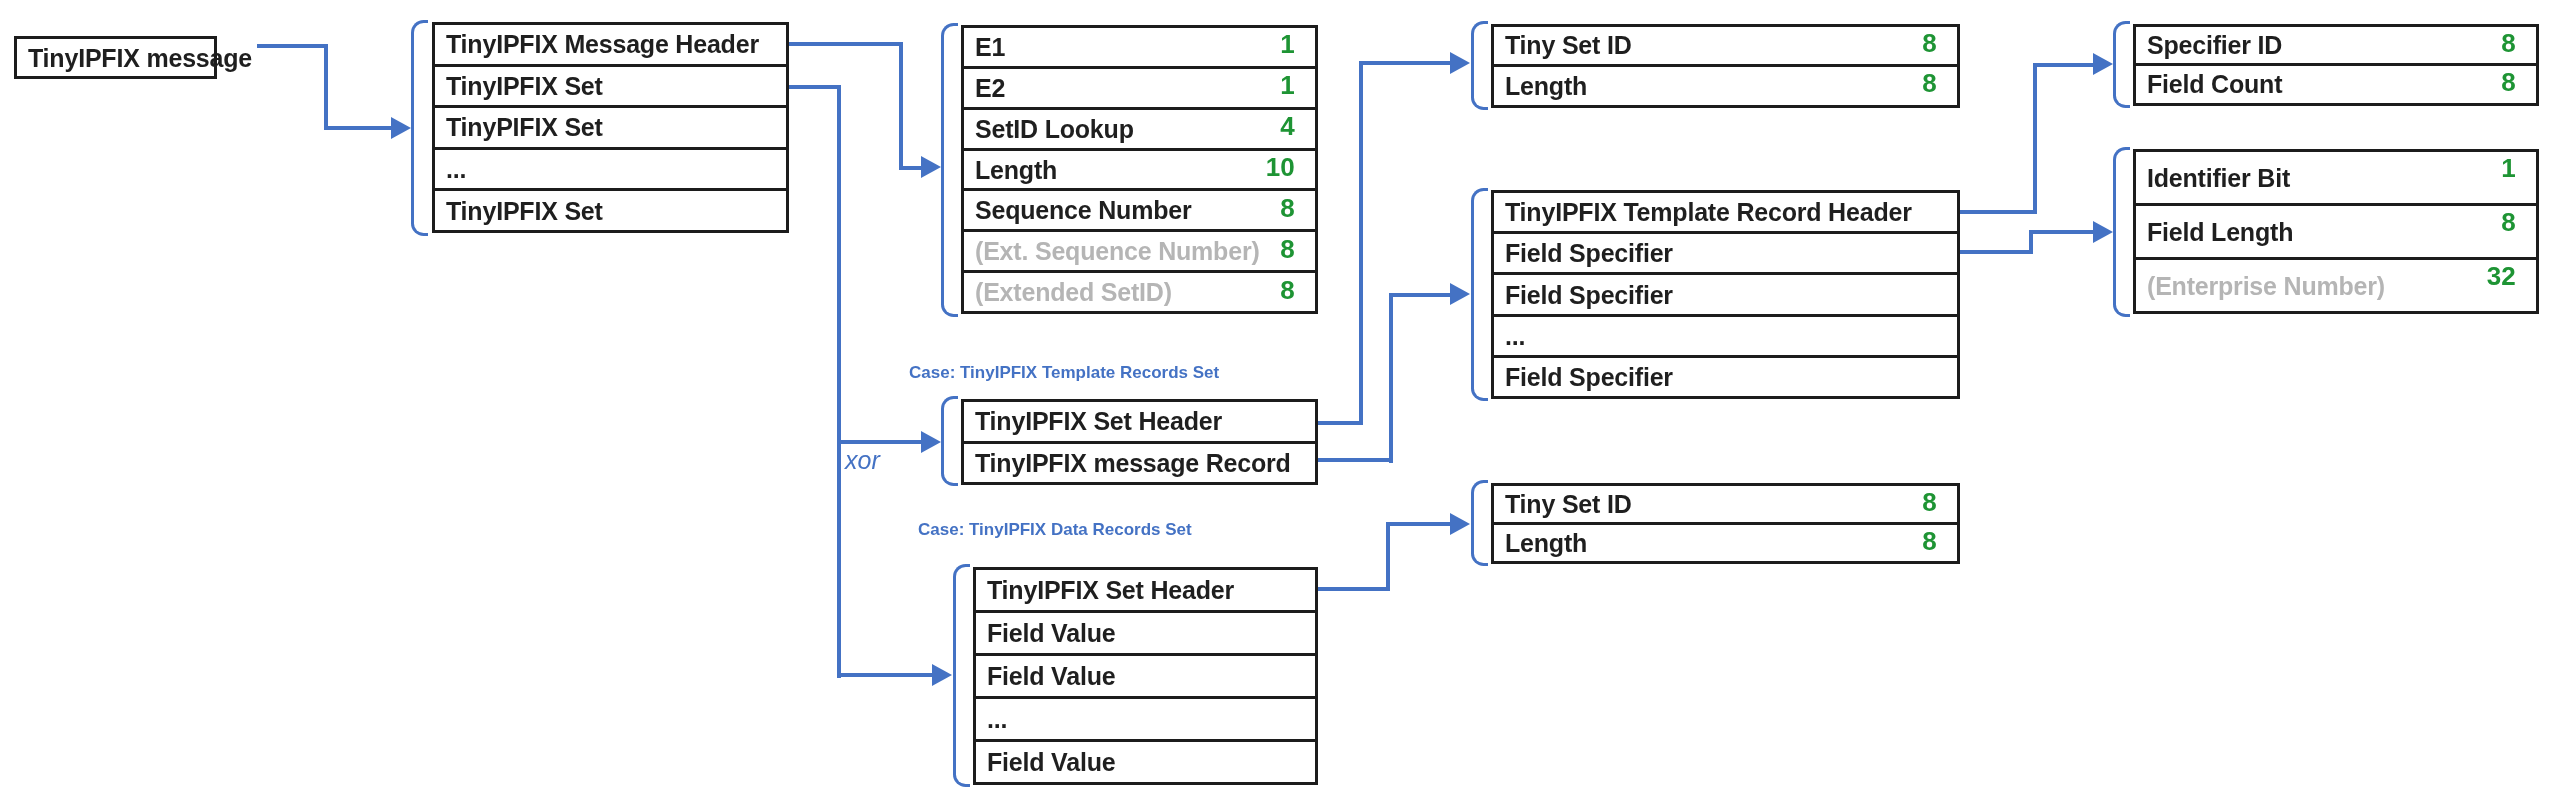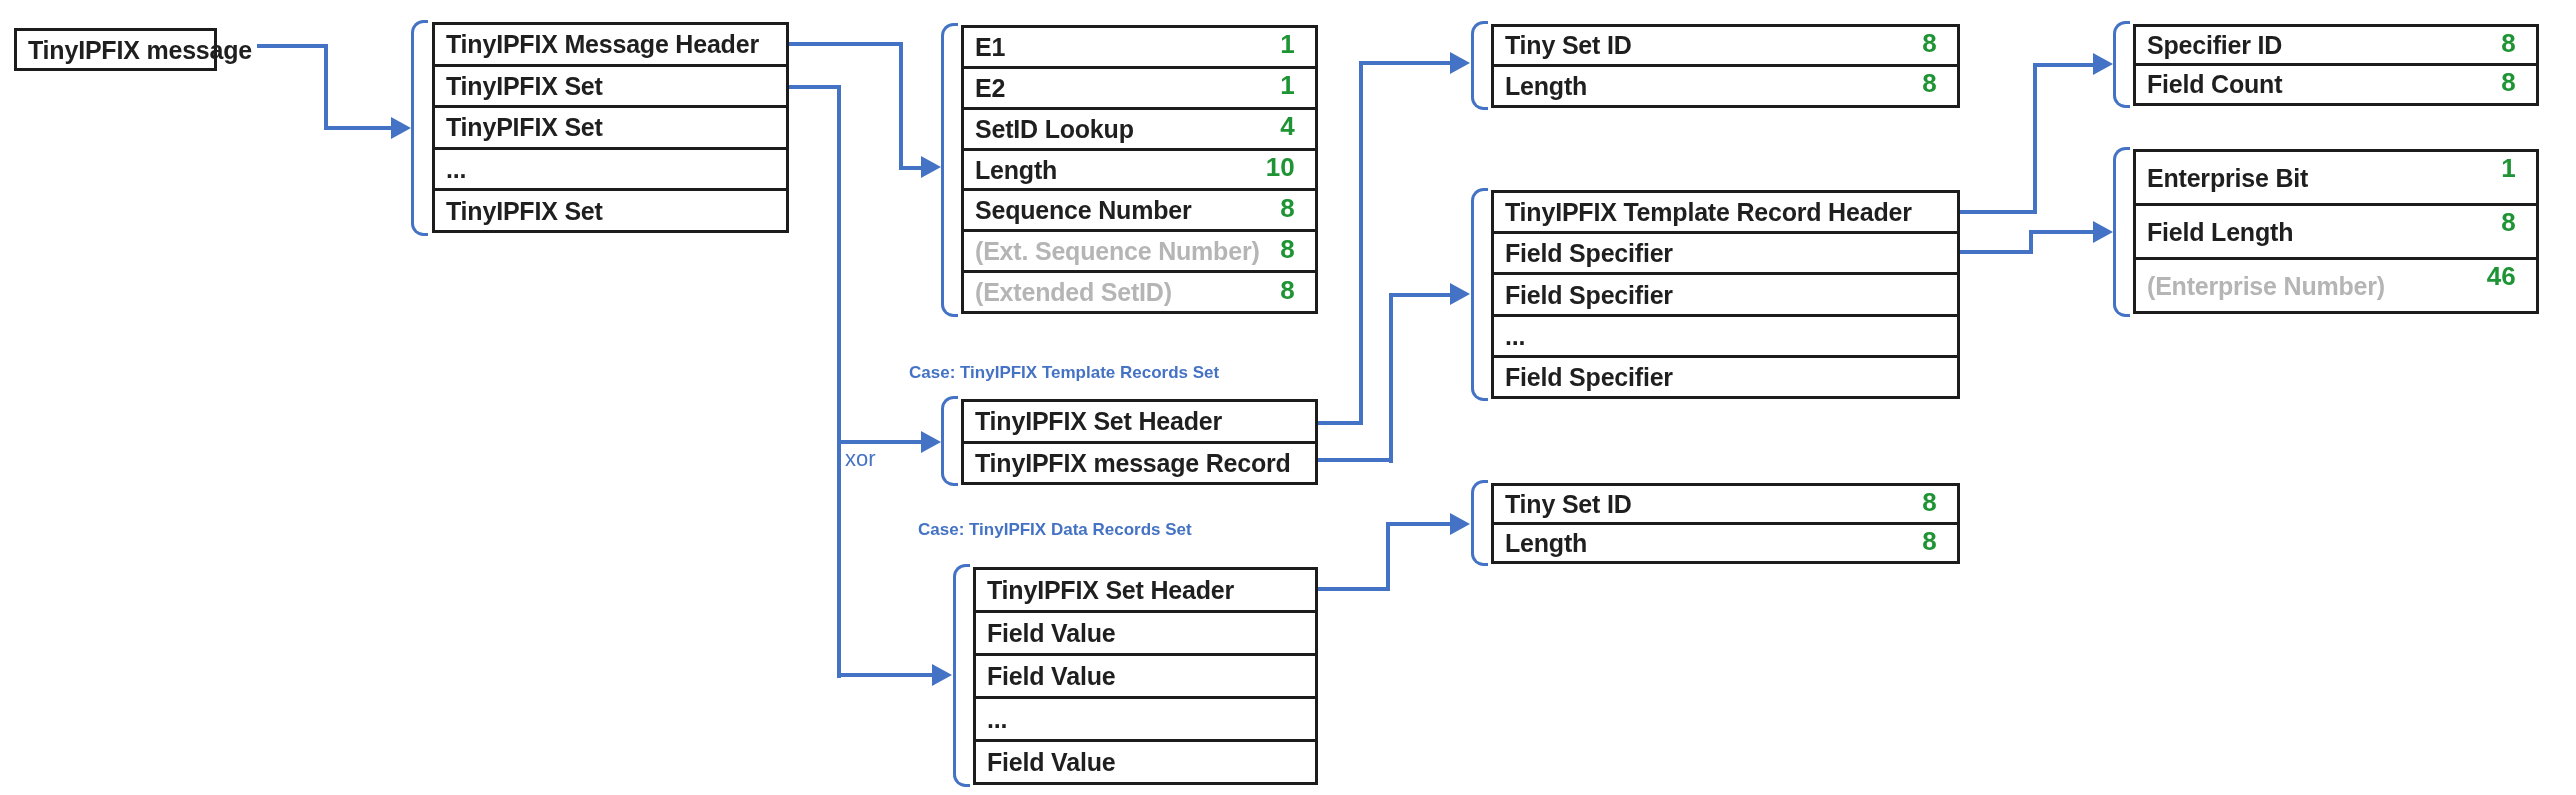--- a/index.html
+++ b/index.html
@@ -12,21 +12,21 @@
        font-size:25px;font-weight:600;color:#1f1f1f;white-space:nowrap;letter-spacing:-0.2px;}
   .lbl.gray{color:#b5b5b5;}
   .val{position:absolute;right:20.4px;top:2.4px;font-size:26px;font-weight:700;color:#1e9434;line-height:1.1;}
   .val.outside{right:-36px;top:6.3px;}
   .bracket{position:absolute;border:3.1px solid #4472c4;border-right:none;
            border-radius:12.6px 0 0 12.6px;box-sizing:border-box;background:transparent;}
   .seg{position:absolute;background:#4472c4;}
   .arrow{position:absolute;width:0;height:0;border-top:11px solid transparent;
          border-bottom:11px solid transparent;border-left:20.4px solid #4472c4;}
   .dlabel{position:absolute;font-size:17px;font-weight:600;color:#4472c4;white-space:nowrap;}
-  .dlabel.plain{font-weight:400;font-size:22px;}
+  .dlabel.plain{font-weight:400;font-size:25px;font-style:italic;}
 </style>
 </head>
 <body>
 
 <div id="canvas">
   <div id="connectors-layer">
       <div class="seg" style="left: 257px; top: 44px; width: 71px; height: 3.9px;"></div>
       <div class="seg" style="left: 324px; top: 44px; width: 3.9px; height: 86px;"></div>
       <div class="seg" style="left: 324px; top: 126px; width: 72px; height: 3.9px;"></div>
       <div class="arrow" style="left: 391px; top: 117px;"></div>
@@ -55,21 +55,21 @@
       <div class="seg" style="left: 1959px; top: 250px; width: 74px; height: 3.9px;"></div>
       <div class="seg" style="left: 2029px; top: 230px; width: 3.9px; height: 24px;"></div>
       <div class="seg" style="left: 2029px; top: 230px; width: 69px; height: 3.9px;"></div>
       <div class="arrow" style="left: 2093px; top: 221px;"></div>
       <div class="seg" style="left: 1317px; top: 587px; width: 73px; height: 3.9px;"></div>
       <div class="seg" style="left: 1386px; top: 522px; width: 3.9px; height: 69px;"></div>
       <div class="seg" style="left: 1386px; top: 522px; width: 70px; height: 3.9px;"></div>
       <div class="arrow" style="left: 1450px; top: 513px;"></div>
     </div>
   <div id="boxes-layer">
-      <div class="box" style="left: 14px; top: 28px; width: 203px; height: 43px;">
+      <div class="box" style="left: 14px; top: 36px; width: 203px; height: 43px;">
         <div class="row first">
           <div class="lbl">TinyIPFIX message</div>
         </div>
       </div>
       <div class="bracket" style="left: 411px; top: 19.6px; width: 17.3px; height: 216px;"></div>
       <div class="box" style="left: 432px; top: 22px; width: 357px; height: 211px;">
         <div class="row first">
           <div class="lbl">TinyIPFIX Message Header</div>
         </div>
         <div class="row">
@@ -190,30 +190,30 @@
           <div class="val">8</div>
         </div>
         <div class="row">
           <div class="lbl">Field Count</div>
           <div class="val">8</div>
         </div>
       </div>
       <div class="bracket" style="left: 2113px; top: 147px; width: 17.3px; height: 170px;"></div>
       <div class="box" style="left: 2133px; top: 149px; width: 406px; height: 165px;">
         <div class="row first">
-          <div class="lbl">Enterprise Bit</div>
+          <div class="lbl">Identifier Bit</div>
           <div class="val">1</div>
         </div>
         <div class="row">
           <div class="lbl">Field Length</div>
           <div class="val">8</div>
         </div>
         <div class="row">
           <div class="lbl gray">(Enterprise Number)</div>
-          <div class="val">46</div>
+          <div class="val">32</div>
         </div>
       </div>
     </div>
   <div id="labels-layer">
       <div class="dlabel" style="left: 909px; top: 363px;">Case: TinyIPFIX Template Records Set</div>
       <div class="dlabel" style="left: 909px; top: 520px; margin-left: 9px;">Case: TinyIPFIX Data Records Set</div>
       <div class="dlabel plain" style="left: 845px; top: 446px;">xor</div>
     </div>
 </div>
 

